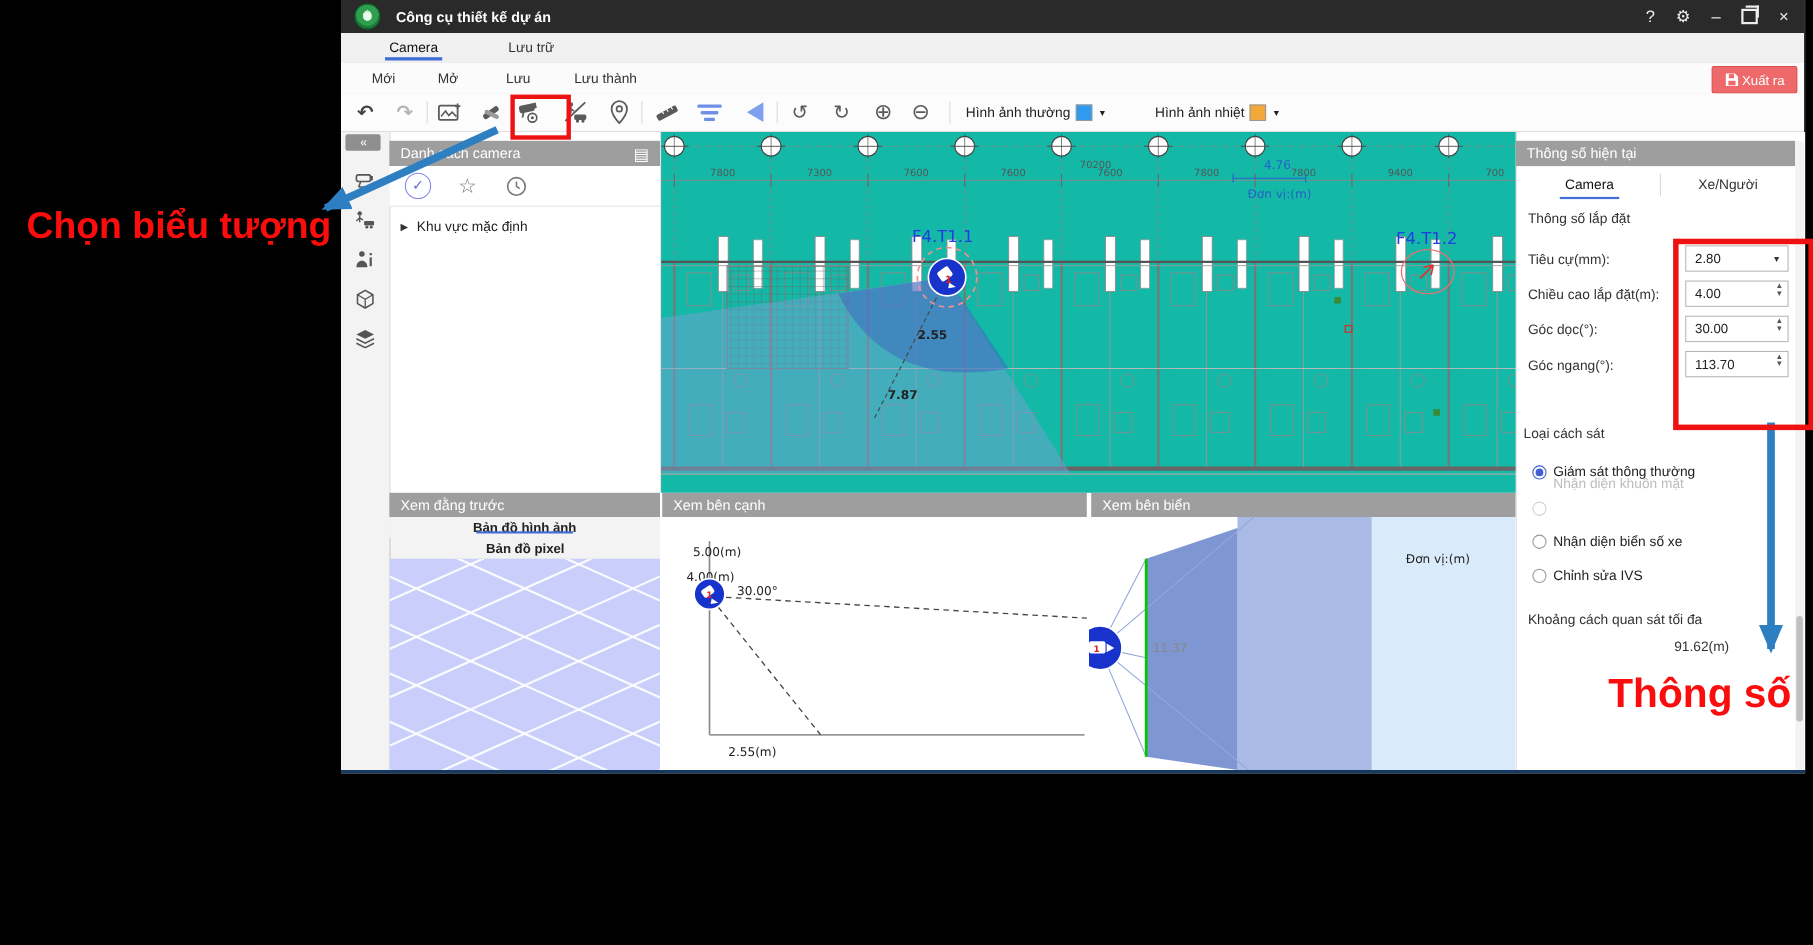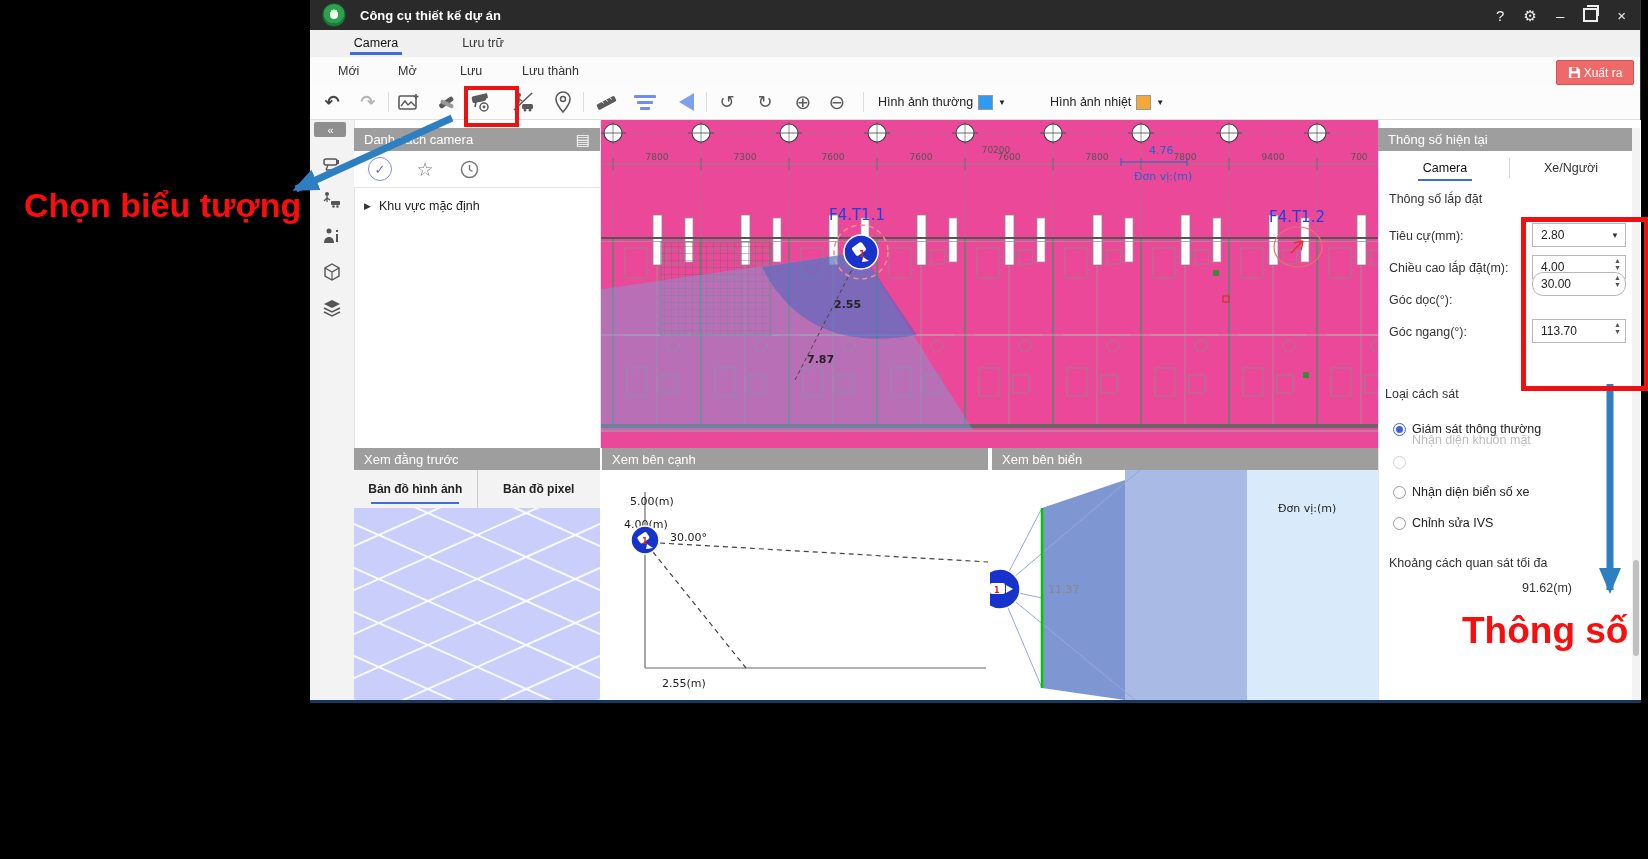--- a/index.html
+++ b/index.html
@@ -53,24 +53,24 @@
   
   .iconrow{left:44px;top:151px;width:246px;height:37px;background:#fff;border-bottom:1px solid #e5e5e5;
     display:flex;align-items:center;gap:22px;padding-left:14px;box-sizing:border-box;}
   .cirbtn{width:22px;height:22px;border-radius:50%;display:flex;align-items:center;justify-content:center;font-size:13px;}
   .checked{border:1.6px solid #8a8ae8;color:#6a6ae0;}
   .plain{color:#777;font-size:19px;}
   .treerow{left:44px;top:195px;width:246px;height:22px;display:flex;align-items:center;gap:8px;padding-left:10px;
     box-sizing:border-box;font-size:12.5px;color:#222;}
   .treearrow{font-size:9px;color:#333;}
   
-  .plan{left:290px;top:120px;width:778px;height:328px;background:#ec4899;border-left:1px solid #e3e3e3;text-align:center;}
+  .plan{left:290px;top:120px;width:778px;height:328px;background:#14b8a6;border-left:1px solid #e3e3e3;text-align:center;}
   svg text{font-family:"DejaVu Sans","Liberation Sans",sans-serif;}
   .viewsvg{background:#fff;}
-  .fronttabs{left:44px;top:470px;width:246px;height:38px;background:#f3f3f3;border-bottom:1px solid #ddd;display:flex;}
+  .fronttabs{left:44px;top:470px;width:246px;height:38px;background:#f3f3f3;border-bottom:1px solid #ddd;display:flex;flex-direction:column;}
   .ftab{flex:1;display:flex;align-items:center;justify-content:center;font-size:12px;font-weight:bold;color:#222;position:relative;}
   .ftab+.ftab{border-left:1px solid #ccc;}
   .ftab.active:after{content:"";position:absolute;left:50%;bottom:4px;transform:translateX(-50%);width:88px;height:2.5px;background:#3f6fd6;}
   
   .rpanel{left:1068px;top:120px;width:262px;height:580px;background:#fff;border-left:1px solid #e3e3e3;}
   .rtab{position:absolute;top:151px;height:34px;display:flex;align-items:center;justify-content:center;font-size:12.5px;color:#333;}
   .rtab.active{color:#111;}
   .rtab.active:after{content:"";position:absolute;left:50%;bottom:4px;transform:translateX(-50%);width:54px;height:2.5px;background:#3f6fd6;}
   .rtabdiv{position:absolute;left:1199px;top:158px;width:1px;height:20px;background:#d8d8d8;}
   .rlabel{position:absolute;font-size:12.5px;color:#333;}
@@ -562,21 +562,21 @@
   <div class="rlabel" style="left:1079px;top:261px;">Chiều cao lắp đặt(m):</div>
   <div class="rfield" style="top:255px;">
     <span>4.00</span>
     <span class="spin">
         <span>▲</span>
         <span>▼</span>
       </span>
   </div>
 
   <div class="rlabel" style="left:1079px;top:293px;text-align:center;">Góc dọc(°):</div>
-  <div class="rfield" style="top:272px;border-radius:11px;">
+  <div class="rfield" style="top:287px;">
     <span>30.00</span>
     <span class="spin">
         <span>▲</span>
         <span>▼</span>
       </span>
   </div>
 
   <div class="rlabel" style="left:1079px;top:325px;">Góc ngang(°):</div>
   <div class="rfield" style="top:319px;">
     <span>113.70</span>

